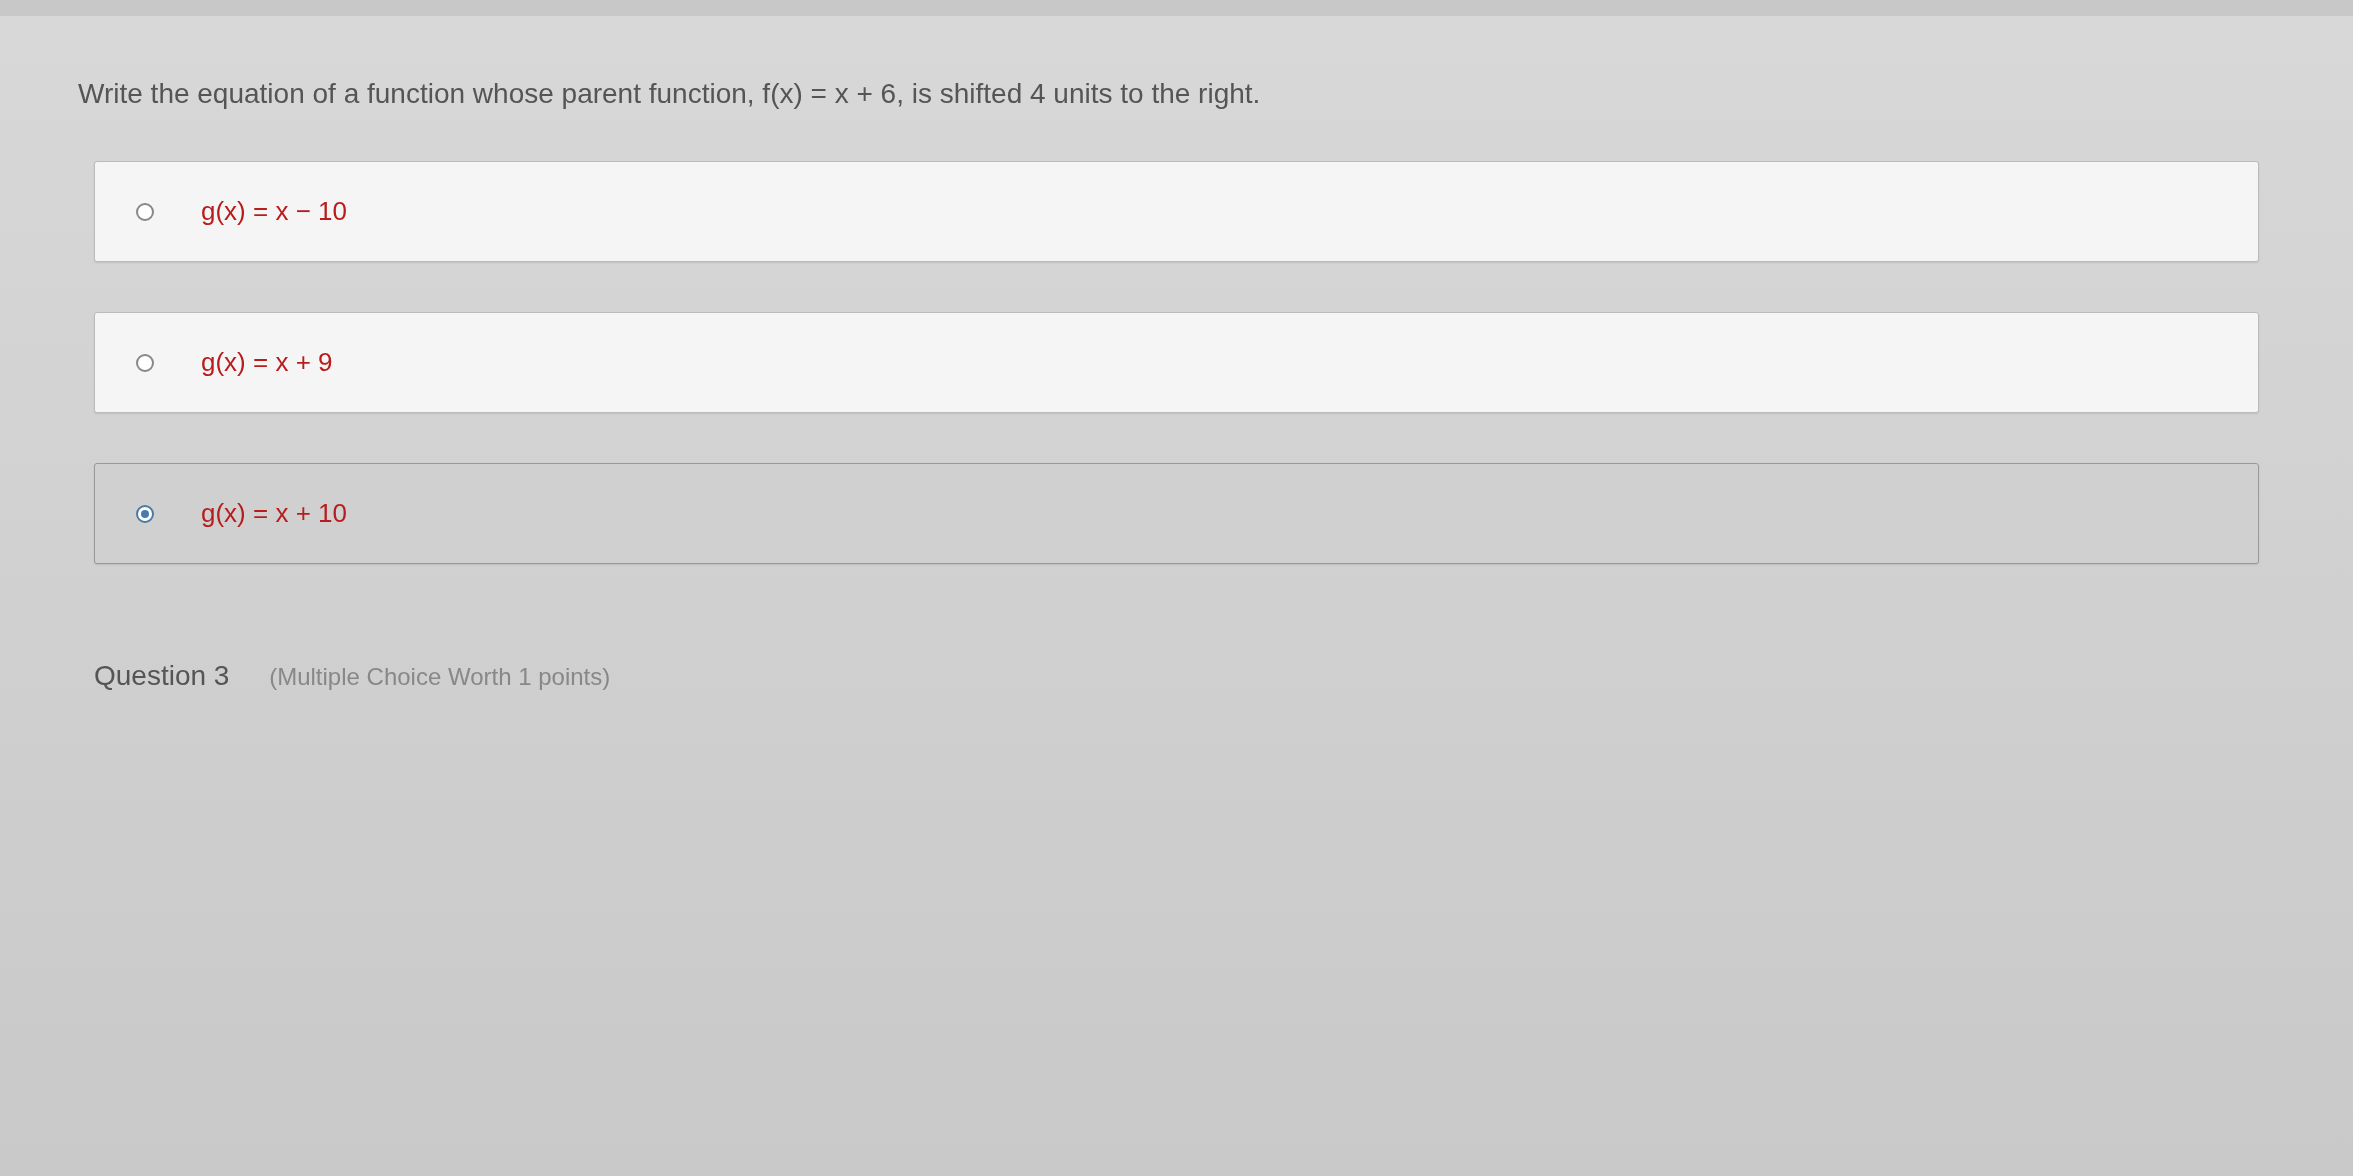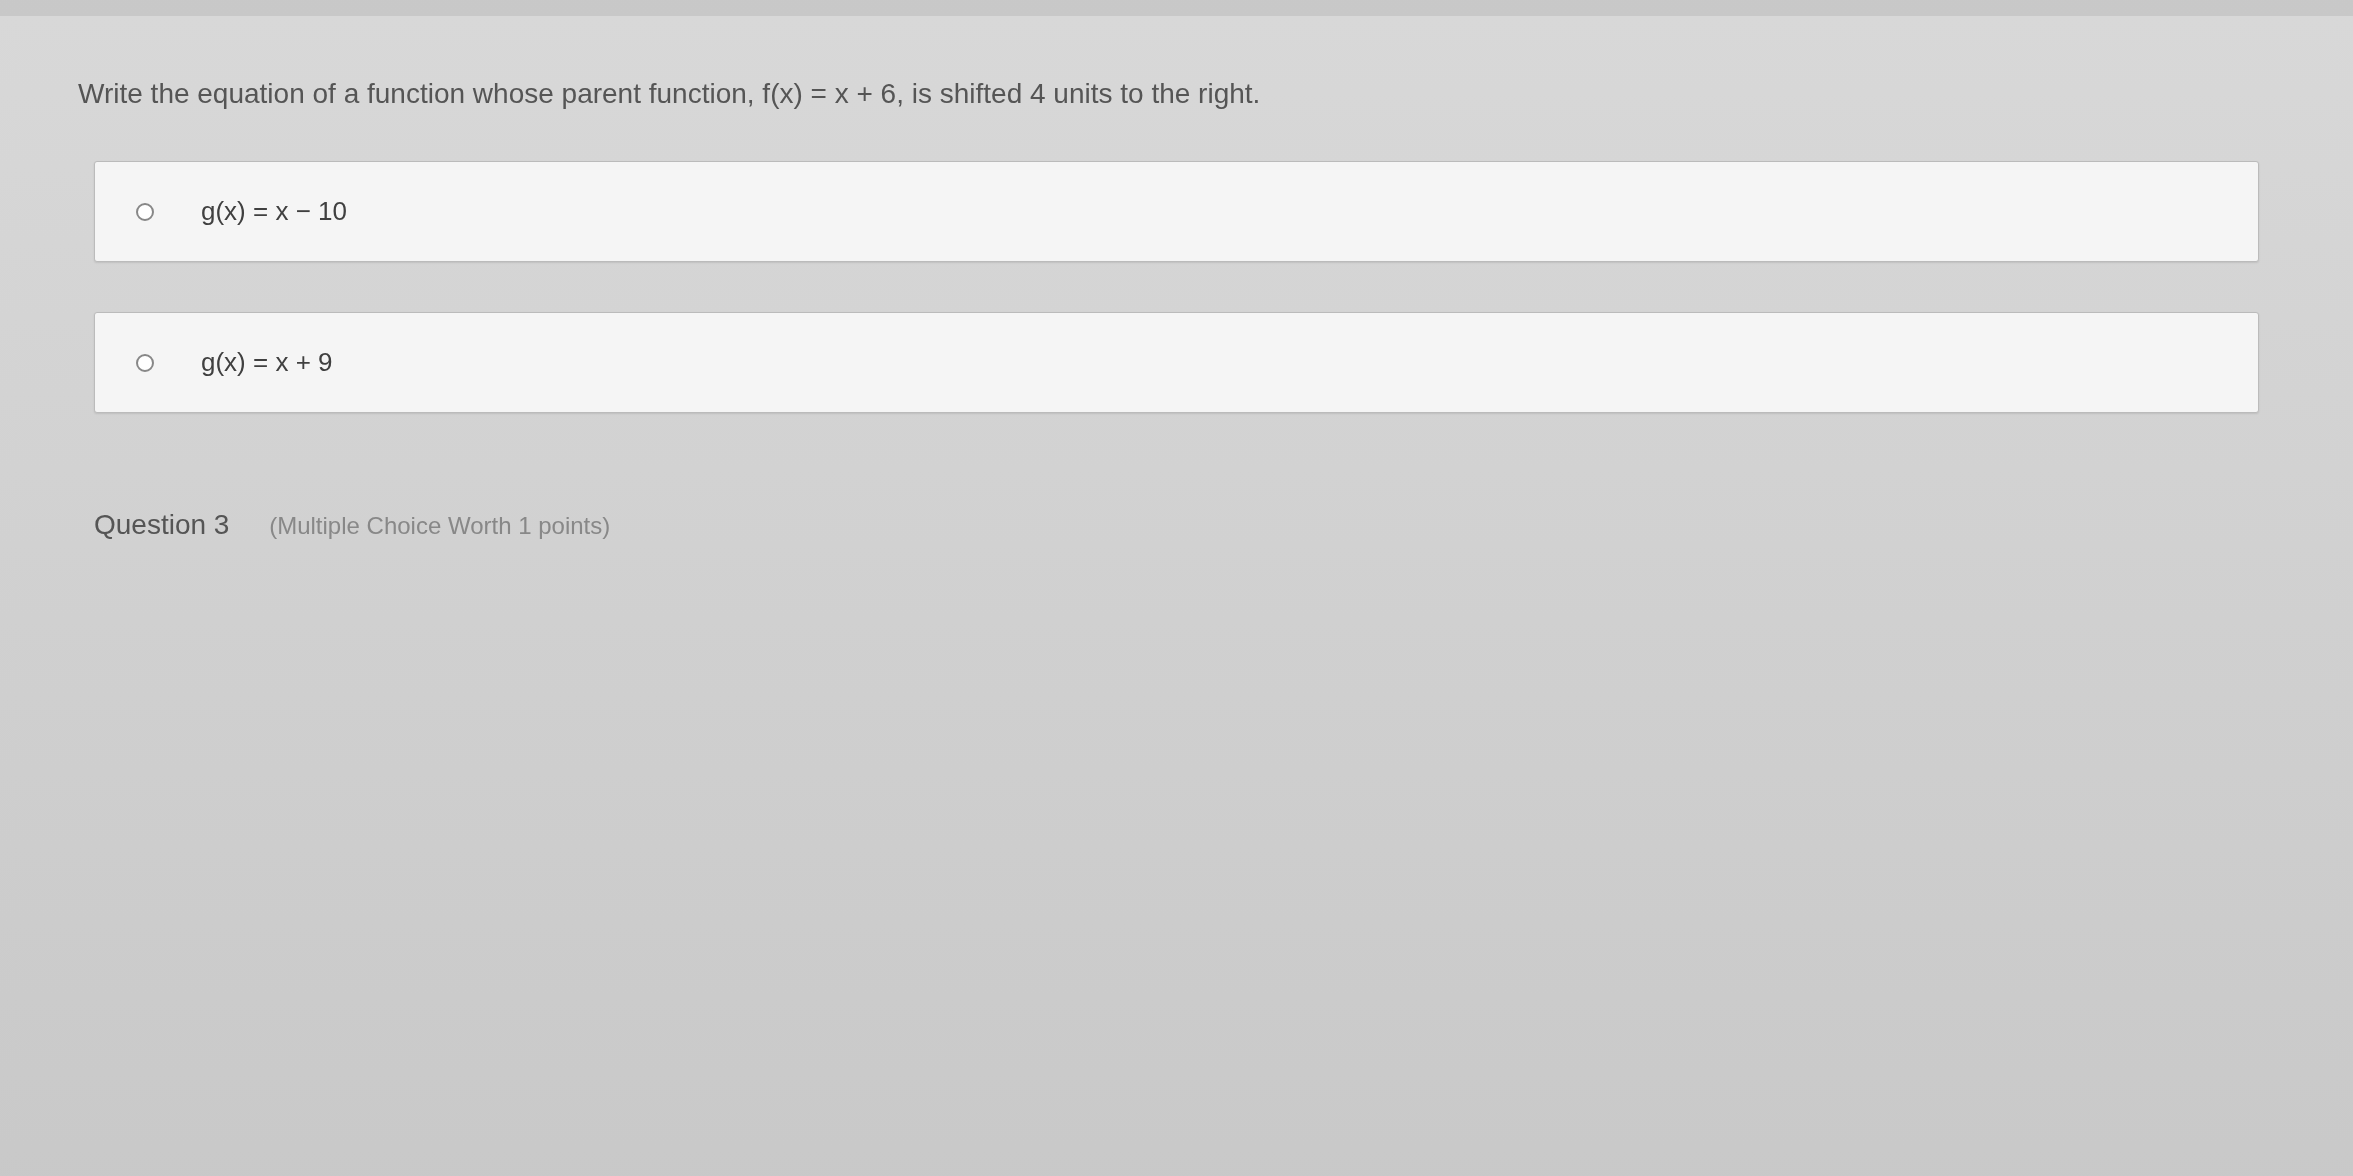--- a/index.html
+++ b/index.html
@@ -65,21 +65,21 @@
     .radio.checked::after {
       content: '';
       width: 8px;
       height: 8px;
       background: #4a7ba8;
       border-radius: 50%;
     }
     
     .option-label {
       font-size: 26px;
-      color: #404040;
+      color: #b91c1c;
     }
     
     .next-question {
       font-size: 28px;
       color: #555;
       margin-top: 80px;
     }
     
     .next-question-sub {
       color: #888;
@@ -98,19 +98,23 @@
     <span class="radio"></span>
     <span class="option-label">g(x) = x − 10</span>
   </div>
 
 
   <div class="option">
     <span class="radio"></span>
     <span class="option-label">g(x) = x + 9</span>
   </div>
 
+  <div class="option selected">
+    <span class="radio checked"></span>
+    <span class="option-label">g(x) = x + 10</span>
+  </div>
 
 </div>
 
 <div class="next-question">
   <span>Question 3</span>
   <span class="next-question-sub">(Multiple Choice Worth 1 points)</span>
 </div>
 
 </body></html>

